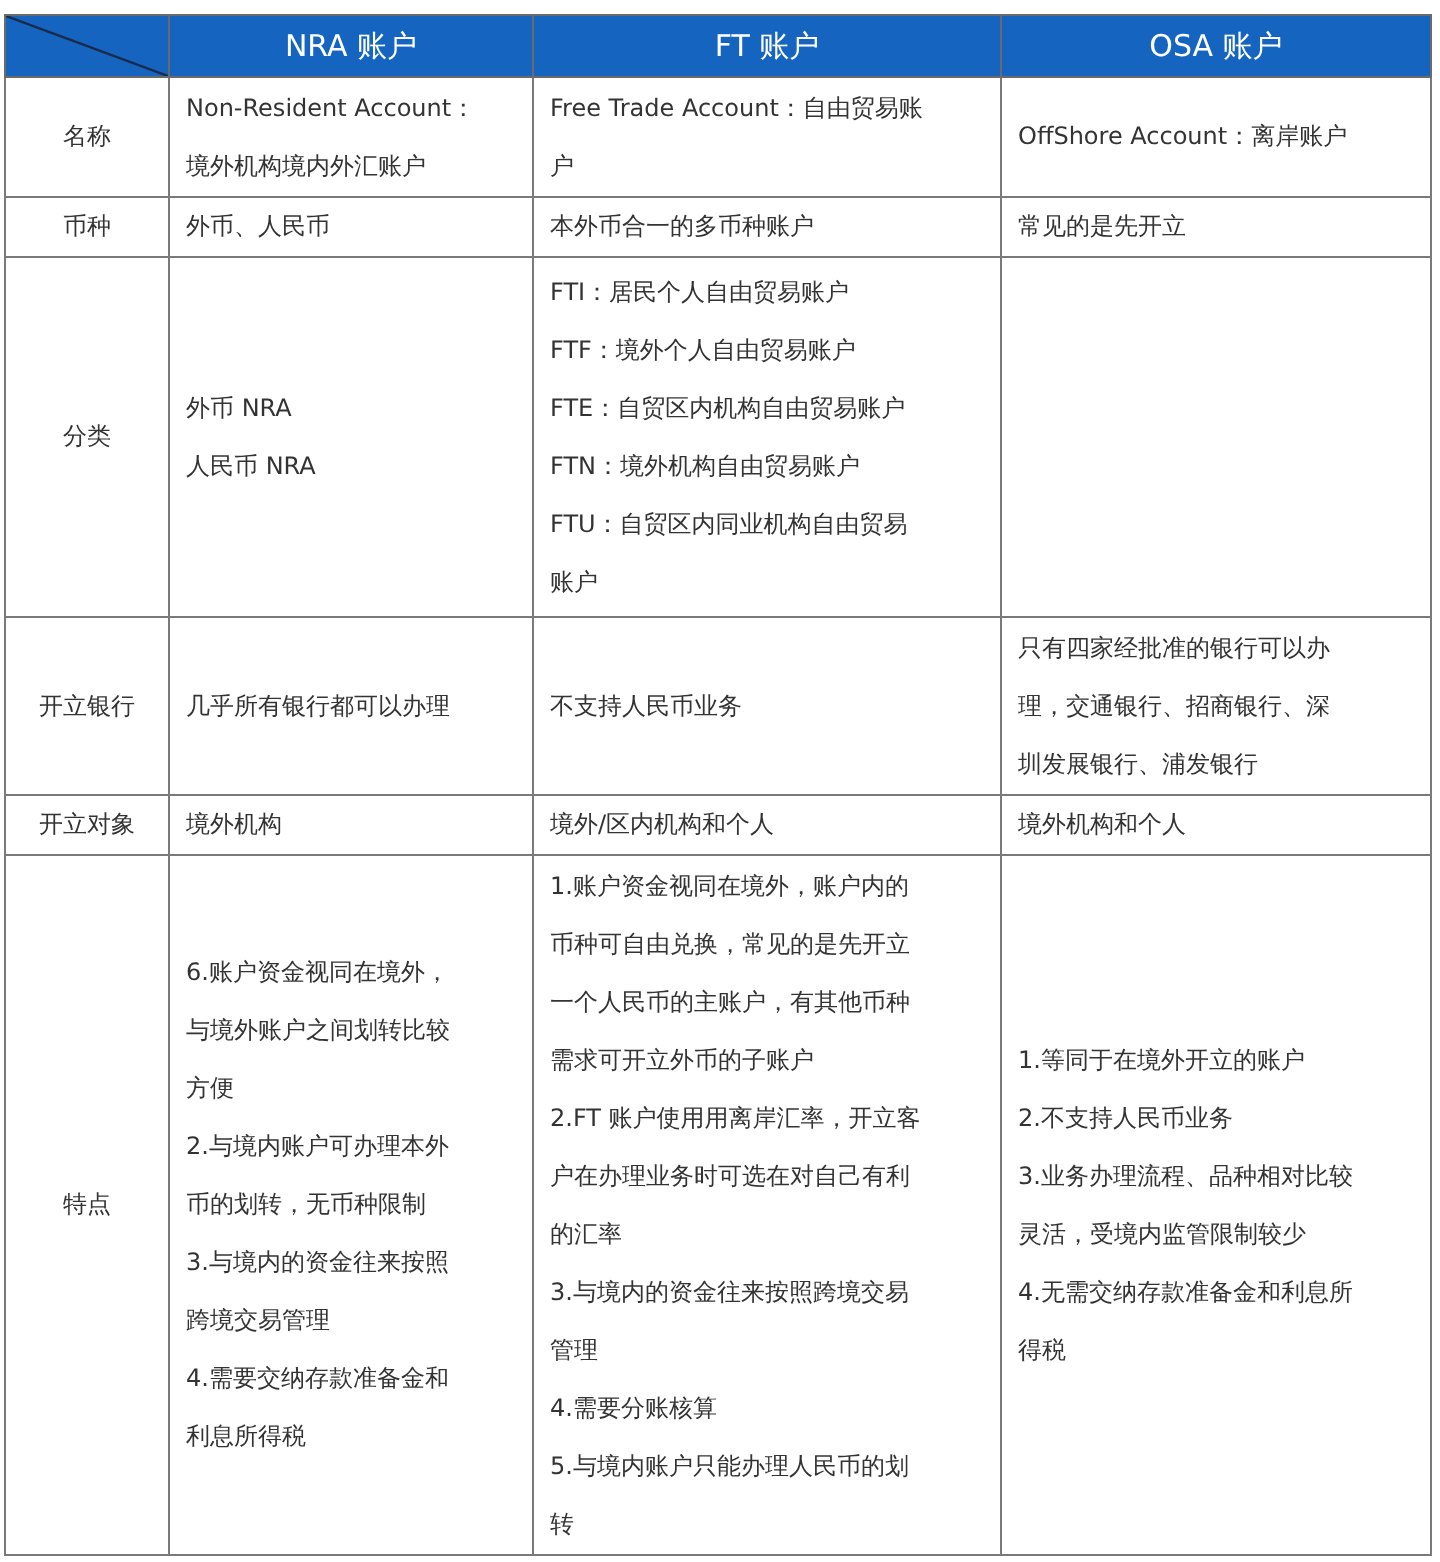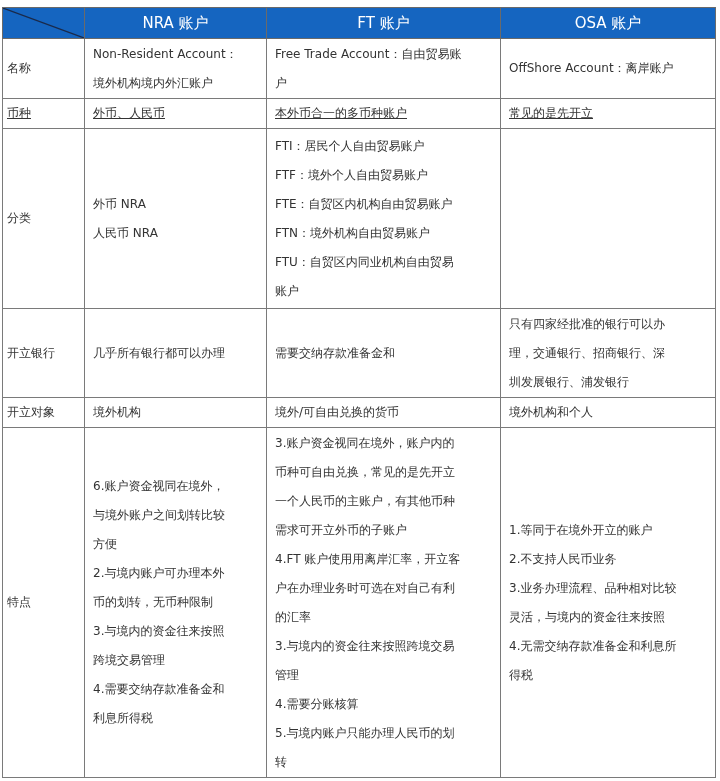--- a/index.html
+++ b/index.html
@@ -3,21 +3,21 @@
 <meta charset="utf-8">
 <style>
   html, body { margin: 0; padding: 0; background: #ffffff; }
   body { width: 720px; height: 781px; position: relative; overflow: hidden;
          font-family: "DejaVu Sans", "Liberation Sans", sans-serif; color: #333333; }
   table { position: absolute; left: 2px; top: 7px; border-collapse: collapse; table-layout: fixed; width: 713px; }
   td, th { border: 1.5px solid #7a7a7a; padding: 0 8px; font-size: 12px; line-height: 29px; vertical-align: middle; font-weight: normal; }
   th { background: #1565c0; color: #ffffff; font-size: 15px; height: 30px; text-align: center; border-color: #6a6a6a; }
   th.corner { position: relative; padding: 0; overflow: hidden; }
   th.corner svg { position: absolute; left: 0; top: 0; width: 100%; height: 100%; }
-  td.rowhead { text-align: left; padding: 0 4px; }
+  td.rowhead { text-align: center; padding: 0 4px; }
   .line { display: block; white-space: nowrap; }
 </style>
 </head>
 <body>
 
 <table>
   <colgroup>
     <col style="width:82px">
     <col style="width:182px">
     <col style="width:234px">
@@ -43,21 +43,21 @@
           <span class="line">境外机构境内外汇账户</span>
         </td>
         <td>
           <span class="line">Free Trade Account：自由贸易账</span>
           <span class="line">户</span>
         </td>
         <td>
           <span class="line">OffShore Account：离岸账户</span>
         </td>
       </tr>
-      <tr style="height: 29px; text-decoration: underline;">
+      <tr style="height: 29px;">
         <td class="rowhead">币种</td>
         <td>
           <span class="line">外币、人民币</span>
         </td>
         <td>
           <span class="line">本外币合一的多币种账户</span>
         </td>
         <td>
           <span class="line">常见的是先开立</span>
         </td>
@@ -77,70 +77,70 @@
           <span class="line">账户</span>
         </td>
         <td></td>
       </tr>
       <tr style="height: 89px;">
         <td class="rowhead">开立银行</td>
         <td>
           <span class="line">几乎所有银行都可以办理</span>
         </td>
         <td>
-          <span class="line">需要交纳存款准备金和</span>
+          <span class="line">不支持人民币业务</span>
         </td>
         <td>
           <span class="line">只有四家经批准的银行可以办</span>
           <span class="line">理，交通银行、招商银行、深</span>
           <span class="line">圳发展银行、浦发银行</span>
         </td>
       </tr>
       <tr style="height: 29px;">
         <td class="rowhead">开立对象</td>
         <td>
           <span class="line">境外机构</span>
         </td>
         <td>
-          <span class="line">境外/可自由兑换的货币</span>
+          <span class="line">境外/区内机构和个人</span>
         </td>
         <td>
           <span class="line">境外机构和个人</span>
         </td>
       </tr>
       <tr style="height: 350px;">
         <td class="rowhead">特点</td>
         <td>
           <span class="line">6.账户资金视同在境外，</span>
           <span class="line">与境外账户之间划转比较</span>
           <span class="line">方便</span>
           <span class="line">2.与境内账户可办理本外</span>
           <span class="line">币的划转，无币种限制</span>
           <span class="line">3.与境内的资金往来按照</span>
           <span class="line">跨境交易管理</span>
           <span class="line">4.需要交纳存款准备金和</span>
           <span class="line">利息所得税</span>
         </td>
         <td>
-          <span class="line">3.账户资金视同在境外，账户内的</span>
+          <span class="line">1.账户资金视同在境外，账户内的</span>
           <span class="line">币种可自由兑换，常见的是先开立</span>
           <span class="line">一个人民币的主账户，有其他币种</span>
           <span class="line">需求可开立外币的子账户</span>
-          <span class="line">4.FT 账户使用用离岸汇率，开立客</span>
+          <span class="line">2.FT 账户使用用离岸汇率，开立客</span>
           <span class="line">户在办理业务时可选在对自己有利</span>
           <span class="line">的汇率</span>
           <span class="line">3.与境内的资金往来按照跨境交易</span>
           <span class="line">管理</span>
           <span class="line">4.需要分账核算</span>
           <span class="line">5.与境内账户只能办理人民币的划</span>
           <span class="line">转</span>
         </td>
         <td>
           <span class="line">1.等同于在境外开立的账户</span>
           <span class="line">2.不支持人民币业务</span>
           <span class="line">3.业务办理流程、品种相对比较</span>
-          <span class="line">灵活，与境内的资金往来按照</span>
+          <span class="line">灵活，受境内监管限制较少</span>
           <span class="line">4.无需交纳存款准备金和利息所</span>
           <span class="line">得税</span>
         </td>
       </tr>
     </tbody>
 </table>
 
 </body></html>

